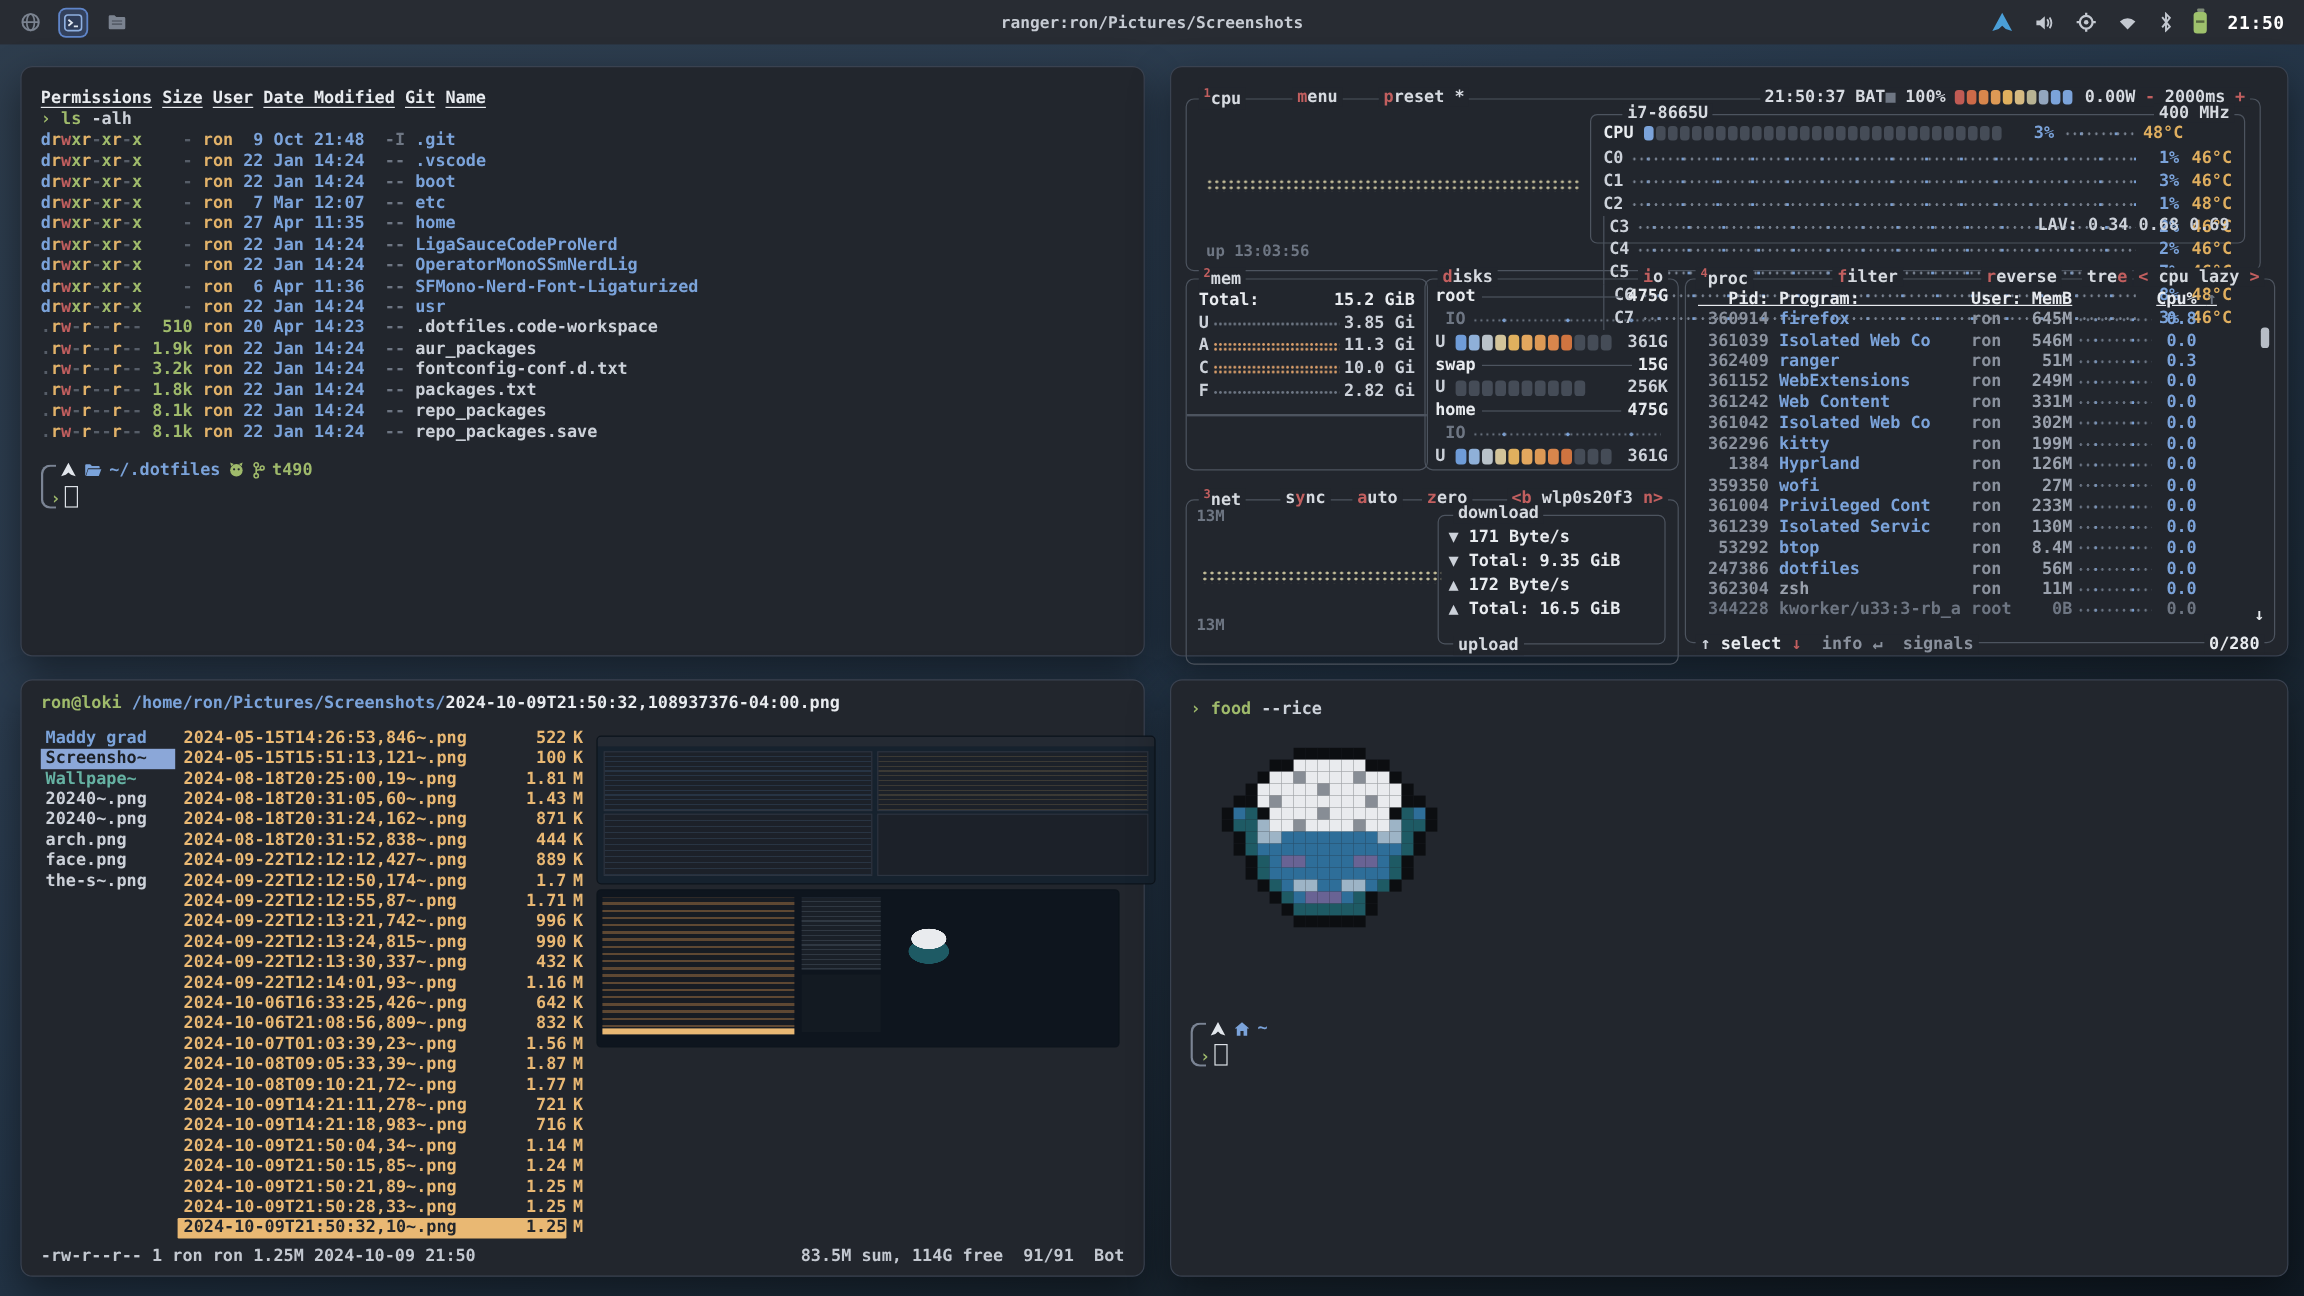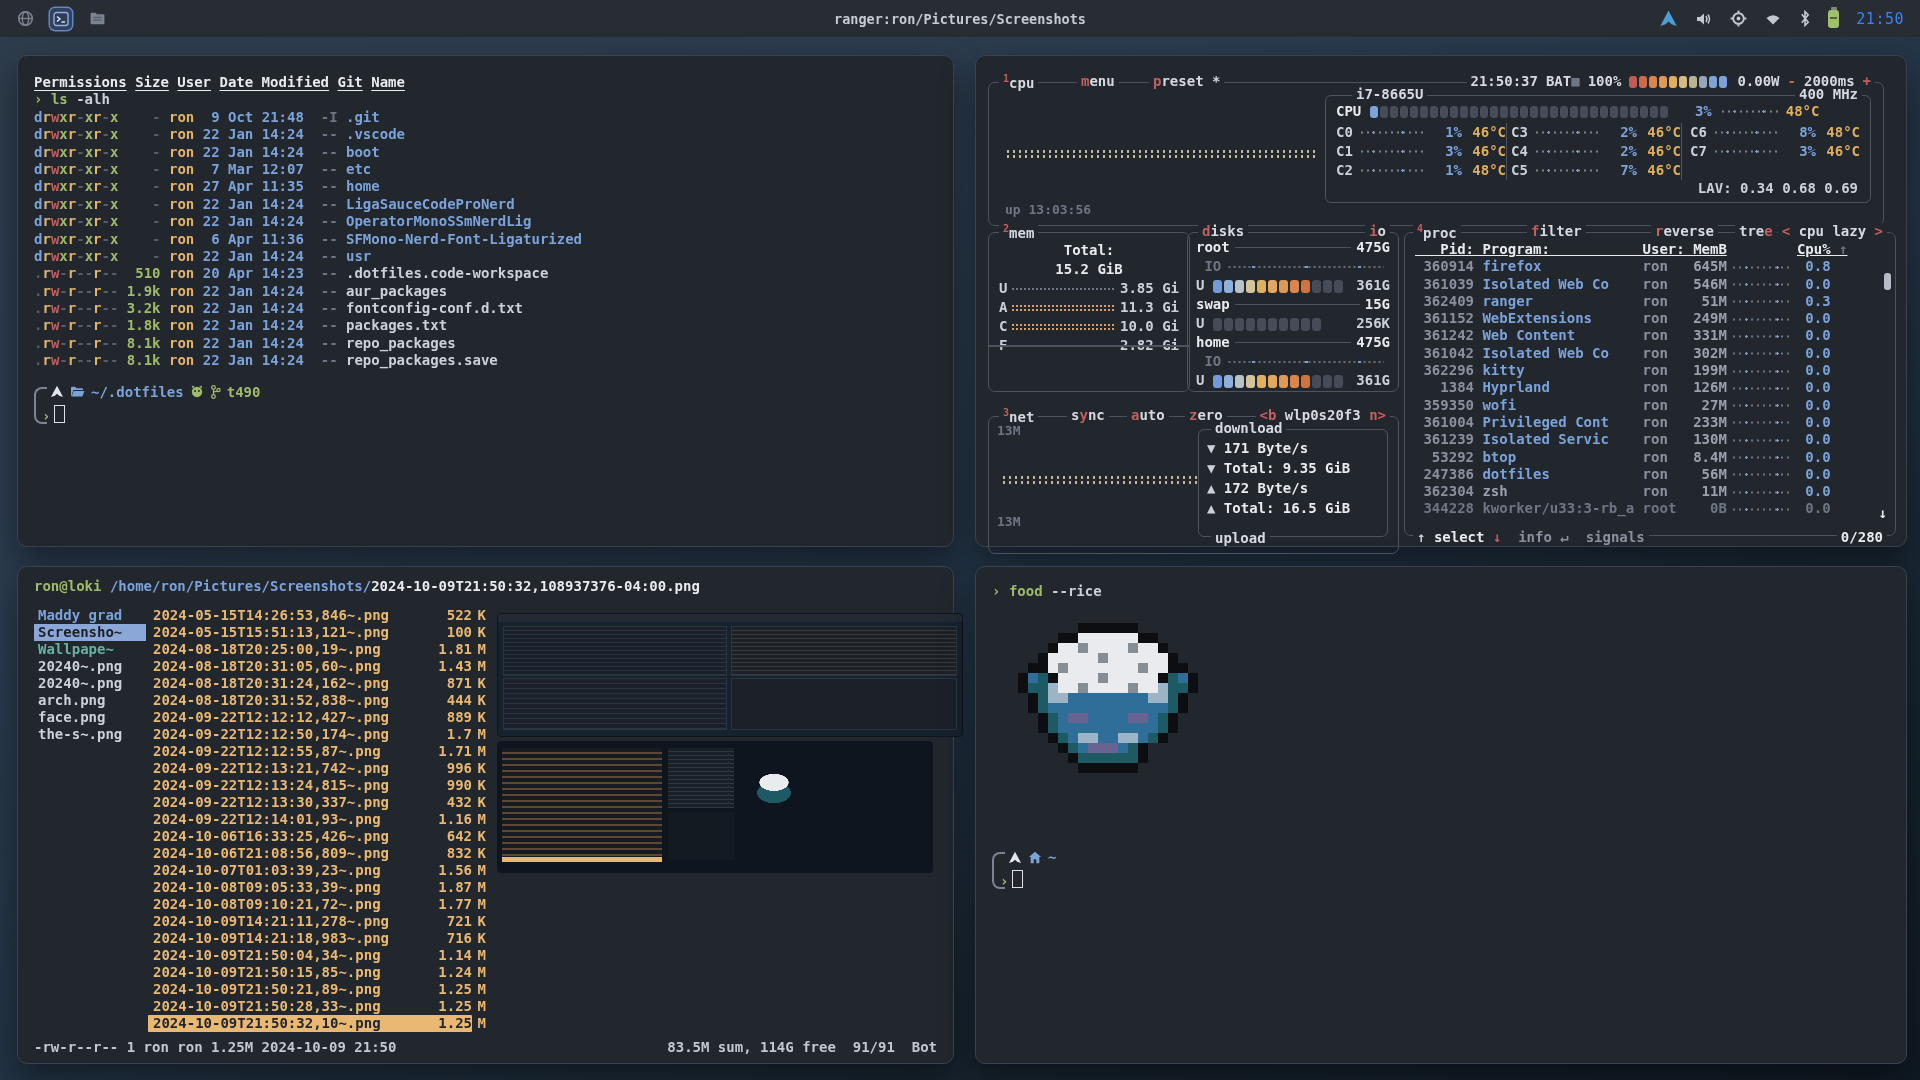--- a/index.html
+++ b/index.html
@@ -8,21 +8,21 @@
   .desktop{position:relative;width:1920px;height:1080px;}
 
   
   .topbar{position:absolute;left:0;top:0;width:1920px;height:37px;background:#282c33;
     display:flex;align-items:center;color:#c3c8d0;font-size:14px;}
   .ws-icons{position:absolute;left:14px;top:0;height:37px;display:flex;align-items:center;gap:14px;}
   .ws{width:22px;height:22px;display:flex;align-items:center;justify-content:center;border-radius:5px;}
   .ws.active{background:#33415c;box-shadow:0 0 0 1.5px #5f85c9;}
   .bar-title{position:absolute;left:0;right:0;text-align:center;color:#c6cbd3;font-weight:700;font-size:13.5px;}
   .tray{position:absolute;right:16px;top:0;height:37px;display:flex;align-items:center;gap:17px;}
-  .clock{font-weight:400;color:#3b82f6;font-size:15px;letter-spacing:.5px;}
+  .clock{font-weight:700;color:#ffffff;font-size:15px;letter-spacing:.5px;}
   .batt{width:11px;height:18px;background:#9ec16c;border-radius:3px;position:relative;}
   .batt:before{content:"";position:absolute;top:-3px;left:2.5px;width:6px;height:3px;background:#7d8a77;border-radius:1px;}
   .batt:after{content:"";position:absolute;top:7px;left:2px;right:2px;height:2.5px;background:#55663f;}
 
   
   .window{position:absolute;background:#22262d;border:1px solid #3a4250;border-radius:10px;
     box-shadow:0 14px 34px rgba(0,0,0,.45);color:#ccd1d9;font-size:14px;font-weight:700;}
   #win-ls{left:17px;top:55px;width:935px;height:490px;}
   #win-btop{left:975px;top:55px;width:930px;height:490px;}
   #win-ranger{left:17px;top:566px;width:935px;height:496px;}
@@ -222,21 +222,21 @@
       <div class="bx" style="left:336px;top:12px;width:544px;height:106px;border-radius:6px;">
         <div class="bxlab" style="left:26px;">i7-8665U</div>
         <div class="bxlab" style="right:8px;">400 MHz</div>
         <div class="brow" style="padding:6px 10px 0 10px;">
           <span class="wh">CPU</span><span> </span>
           <span id="cpu-meter"><span class="blk sm" style="background: rgb(123, 163, 218);"></span><span class="blk sm" style="background: rgb(69, 76, 87);"></span><span class="blk sm" style="background: rgb(69, 76, 87);"></span><span class="blk sm" style="background: rgb(69, 76, 87);"></span><span class="blk sm" style="background: rgb(69, 76, 87);"></span><span class="blk sm" style="background: rgb(69, 76, 87);"></span><span class="blk sm" style="background: rgb(69, 76, 87);"></span><span class="blk sm" style="background: rgb(69, 76, 87);"></span><span class="blk sm" style="background: rgb(69, 76, 87);"></span><span class="blk sm" style="background: rgb(69, 76, 87);"></span><span class="blk sm" style="background: rgb(69, 76, 87);"></span><span class="blk sm" style="background: rgb(69, 76, 87);"></span><span class="blk sm" style="background: rgb(69, 76, 87);"></span><span class="blk sm" style="background: rgb(69, 76, 87);"></span><span class="blk sm" style="background: rgb(69, 76, 87);"></span><span class="blk sm" style="background: rgb(69, 76, 87);"></span><span class="blk sm" style="background: rgb(69, 76, 87);"></span><span class="blk sm" style="background: rgb(69, 76, 87);"></span><span class="blk sm" style="background: rgb(69, 76, 87);"></span><span class="blk sm" style="background: rgb(69, 76, 87);"></span><span class="blk sm" style="background: rgb(69, 76, 87);"></span><span class="blk sm" style="background: rgb(69, 76, 87);"></span><span class="blk sm" style="background: rgb(69, 76, 87);"></span><span class="blk sm" style="background: rgb(69, 76, 87);"></span><span class="blk sm" style="background: rgb(69, 76, 87);"></span><span class="blk sm" style="background: rgb(69, 76, 87);"></span><span class="blk sm" style="background: rgb(69, 76, 87);"></span><span class="blk sm" style="background: rgb(69, 76, 87);"></span><span class="blk sm" style="background: rgb(69, 76, 87);"></span><span class="blk sm" style="background: rgb(69, 76, 87);"></span></span>
           <span class="blue" style="margin-left:8px;width:34px;text-align:right;">3%</span>
           <span class="coredots" style="width:58px;margin:0 8px;"></span>
           <span class="temp">48°C</span>
         </div>
-        <div id="core-grid" style="display:flex;padding:2px 10px 0 10px;">
+        <div id="core-grid" style="display:flex;padding:2px 10px 0 10px;flex-direction:column;">
             <div style="flex: 1 1 0%;">
               <div class="brow"><span class="fg">C0</span><span class="coredots" style="flex: 1 1 0%; margin: 0px 6px;"></span><span class="blue" style="width: 30px; text-align: right;">1%</span><span class="temp" style="width: 44px; text-align: right;">46°C</span></div>
               <div class="brow"><span class="fg">C1</span><span class="coredots" style="flex: 1 1 0%; margin: 0px 6px;"></span><span class="blue" style="width: 30px; text-align: right;">3%</span><span class="temp" style="width: 44px; text-align: right;">46°C</span></div>
               <div class="brow"><span class="fg">C2</span><span class="coredots" style="flex: 1 1 0%; margin: 0px 6px;"></span><span class="blue" style="width: 30px; text-align: right;">1%</span><span class="temp" style="width: 44px; text-align: right;">48°C</span></div>
             </div>
             <div style="flex: 1 1 0%; border-left: 1.5px solid rgb(77, 84, 95); padding-left: 4px;">
               <div class="brow"><span class="fg">C3</span><span class="coredots" style="flex: 1 1 0%; margin: 0px 6px;"></span><span class="blue" style="width: 30px; text-align: right;">2%</span><span class="temp" style="width: 44px; text-align: right;">46°C</span></div>
               <div class="brow"><span class="fg">C4</span><span class="coredots" style="flex: 1 1 0%; margin: 0px 6px;"></span><span class="blue" style="width: 30px; text-align: right;">2%</span><span class="temp" style="width: 44px; text-align: right;">46°C</span></div>
               <div class="brow"><span class="fg">C5</span><span class="coredots" style="flex: 1 1 0%; margin: 0px 6px;"></span><span class="blue" style="width: 30px; text-align: right;">7%</span><span class="temp" style="width: 44px; text-align: right;">46°C</span></div>
             </div>
@@ -244,21 +244,21 @@
               <div class="brow"><span class="fg">C6</span><span class="coredots" style="flex: 1 1 0%; margin: 0px 6px;"></span><span class="blue" style="width: 30px; text-align: right;">8%</span><span class="temp" style="width: 44px; text-align: right;">48°C</span></div>
               <div class="brow"><span class="fg">C7</span><span class="coredots" style="flex: 1 1 0%; margin: 0px 6px;"></span><span class="blue" style="width: 30px; text-align: right;">3%</span><span class="temp" style="width: 44px; text-align: right;">46°C</span></div>
             </div>
           </div>
         <div class="brow" style="position:absolute;right:12px;bottom:4px;">LAV: 0.34 0.68 0.69</div>
       </div>
     </div>
 
     <div class="bx" id="mem-box" style="left:12px;top:176px;width:200px;height:158px;">
       <div class="bxlab" style="left:10px;"><span class="sup">2</span><span>mem</span></div>
-      <div class="brow" style="padding:8px 10px 0 10px;justify-content:space-between;flex-direction:column;"><span class="wh">Total:</span><span class="wh">15.2 GiB</span></div>
+      <div class="brow" style="padding:8px 10px 0 10px;justify-content:space-between;"><span class="wh">Total:</span><span class="wh">15.2 GiB</span></div>
       <div id="mem-rows" style="padding:0 10px;">
           <div class="brow"><span class="fg">U</span><span class="memdots dim"></span><span class="fg">3.85 Gi</span></div>
           <div class="brow"><span class="fg">A</span><span class="memdots hot"></span><span class="fg">11.3 Gi</span></div>
           <div class="brow"><span class="fg">C</span><span class="memdots hot"></span><span class="fg">10.0 Gi</span></div>
           <div class="brow"><span class="fg">F</span><span class="memdots dim"></span><span class="fg">2.82 Gi</span></div>
         </div>
       <div style="position:absolute;left:0;right:0;top:112px;height:1.5px;background:#4d545f;"></div>
     </div>
 
     <div class="bx" id="disks-box" style="left:211px;top:176px;width:210px;height:158px;">

